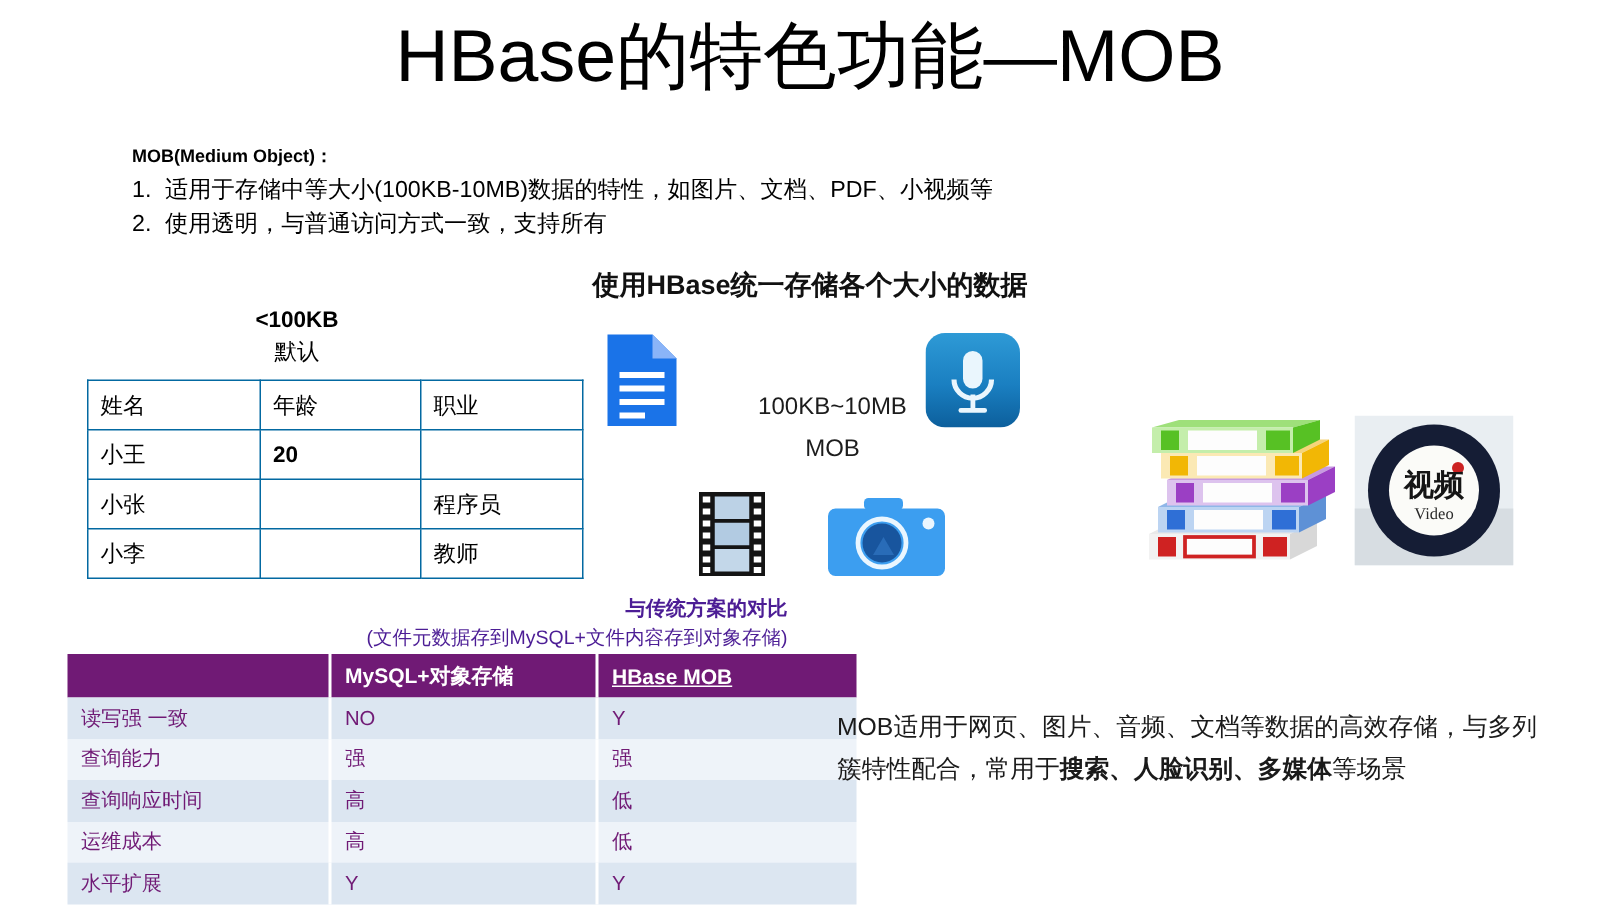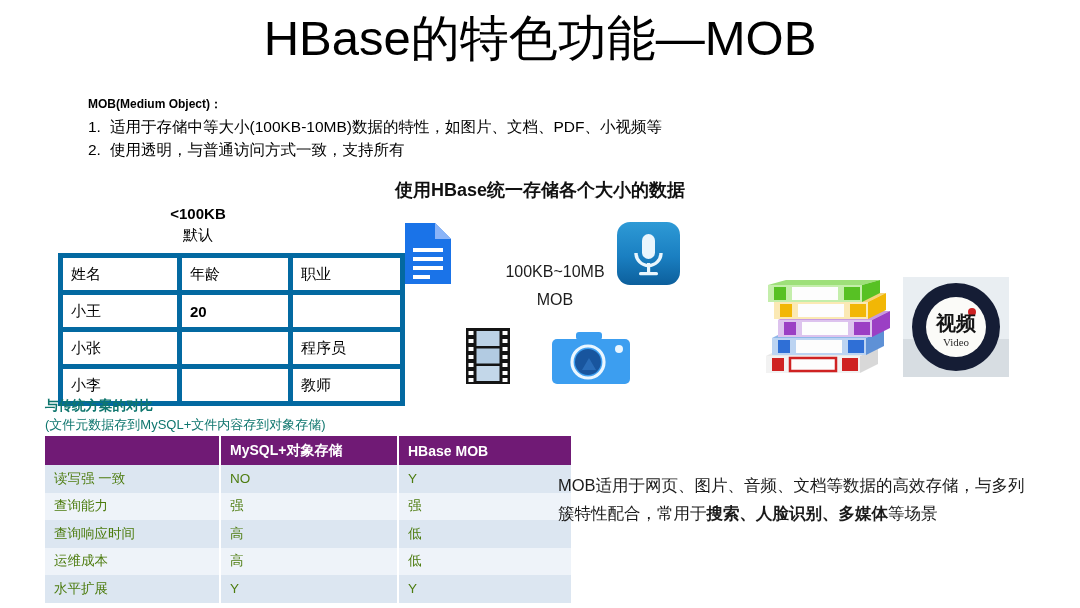--- a/index.html
+++ b/index.html
@@ -45,21 +45,21 @@
   }
   .lbl-100kb .sub{font-weight:normal;font-size:15px;}
 
   table.persons{
     position:absolute;left:58px;top:253px;
     width:279px;height:128px;
     border-collapse:collapse;
     table-layout:fixed;
   }
   table.persons td{
-    border:5px solid #0369a1;
+    border:1px solid #0369a1;
     height:32px;
     padding:0 8px;
     font-size:15px;
     vertical-align:middle;
     background:#fff;
   }
   table.persons td.c0{width:98px;}
   table.persons td.c1{width:90px;}
   table.persons td.c2{width:91px;}
 
@@ -79,59 +79,59 @@
   .lbl-10mb{
     position:absolute;left:790px;top:231px;width:200px;text-align:center;
     font-size:16px;line-height:23px;color:#111;
   }
   .lbl-10mb .b{font-weight:bold;}
   .binders{position:absolute;left:760px;top:280px;width:132px;height:104px;}
   .videologo{position:absolute;left:903px;top:277px;width:106px;height:100px;}
 
   
   .cmp-cap{
-    position:absolute;left:45px;top:396px;width:480px;text-align:left;
-    font-size:13.5px;line-height:19px;color:#0f766e;
+    position:absolute;left:45px;top:396px;width:480px;text-align:right;
+    font-size:13.5px;line-height:19px;color:#4c1d95;
   }
   .cmp-cap .l1{font-weight:bold;font-size:13.5px;}
   .cmp-cap .l2{font-size:13px;}
 
   
   table.cmp{
     position:absolute;left:45px;top:436px;
     width:468px;
     border-collapse:collapse;
     table-layout:fixed;
     font-size:13.5px;
   }
   table.cmp th,table.cmp td{
     padding:0 9px;
     height:27.5px;
     text-align:left;
     vertical-align:middle;
     border:none;
     font-weight:normal;
-    color:#4d7c0f;
+    color:#701a75;
   }
   table.cmp thead th{
     background:#701a75;
     color:#ffffff;
     font-weight:bold;
     height:29px;
     font-size:14px;
     border-right:2px solid #ffffff;
   }
   table.cmp thead th:last-child{border-right:none;}
   table.cmp tbody tr:nth-child(odd) td{background:#DCE6F1;}
   table.cmp tbody tr:nth-child(even) td{background:#EEF3F9;}
   table.cmp tbody td{border-right:2px solid #ffffff;}
   table.cmp tbody td:last-child{border-right:none;}
   table.cmp .col0{width:156px;}
   table.cmp .col1{width:158px;}
-  table.cmp .col2{width:154px;}
+  table.cmp .col2{width:154px;text-decoration:underline;}
 
   
   .rightpara{
     position:absolute;left:558px;top:471px;width:468px;
     font-size:16.5px;line-height:28px;color:#1a1a1a;
   }
   .rightpara b{font-weight:bold;}
 </style>
 </head>
 <body>

